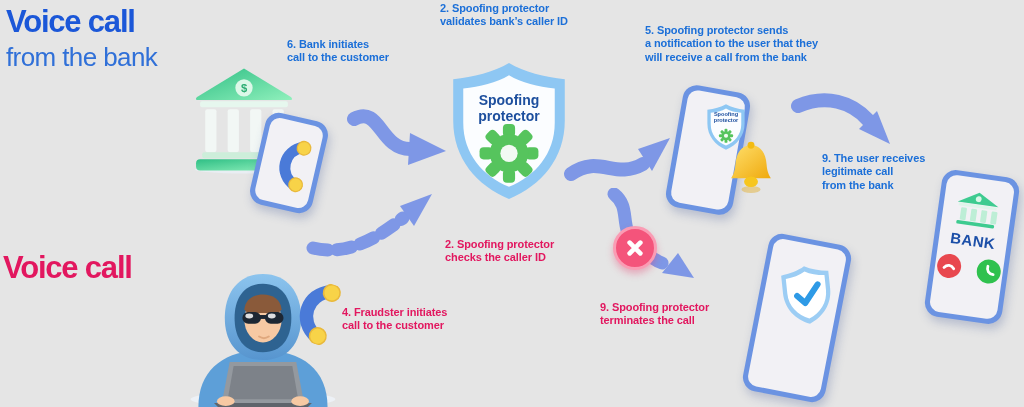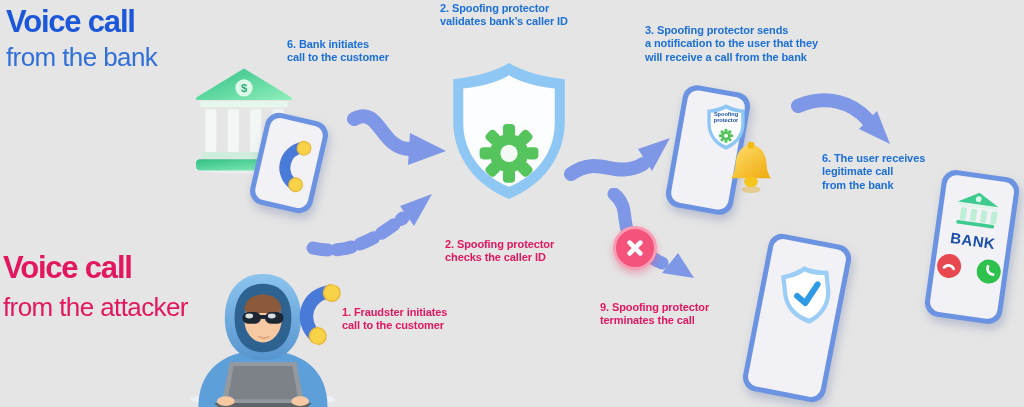--- a/index.html
+++ b/index.html
@@ -51,34 +51,33 @@
       <linearGradient id="hoodGrad" x1="0" y1="0" x2="0" y2="1">
         <stop offset="0" stop-color="#8cc4ee"></stop>
           <stop offset="1" stop-color="#5795cf"></stop>
       </linearGradient>
     </defs>
   </svg>
 
   <div class="abs title t-blue" style="left:6px;top:6px">Voice call</div>
   <div class="abs subtitle t-blue-light" style="left:6px;top:44px">from the bank</div>
   <div class="abs title t-pink" style="left:3px;top:252px">Voice call</div>
-  <div class="abs subtitle t-pink" style="left:3px;top:294px">from the attacker</div>
 
   <div class="abs step s-blue" style="left:287px;top:38px">6. Bank initiates
 call to the customer</div>
   <div class="abs step s-blue" style="left:440px;top:2px">2. Spoofing protector
 validates bank’s caller ID</div>
-  <div class="abs step s-blue" style="left:645px;top:24px">3. Spoofing protector sends
+  <div class="abs step s-blue" style="left:645px;top:24px">5. Spoofing protector sends
 a notification to the user that they
 will receive a call from the bank</div>
-  <div class="abs step s-blue" style="left:822px;top:152px">6. The user receives
+  <div class="abs step s-blue" style="left:822px;top:152px">9. The user receives
 legitimate call
 from the bank</div>
 
-  <div class="abs step s-pink" style="left:342px;top:306px">1. Fraudster initiates
+  <div class="abs step s-pink" style="left:342px;top:306px">4. Fraudster initiates
 call to the customer</div>
   <div class="abs step s-pink" style="left:445px;top:238px">2. Spoofing protector
 checks the caller ID</div>
   <div class="abs step s-pink" style="left:600px;top:301px">9. Spoofing protector
 terminates the call</div>
 
   <svg class="abs" style="left:193px;top:66px" width="102" height="108" viewBox="0 0 100 105">
     <ellipse cx="50" cy="101" rx="48" ry="4" fill="#e9eef3"></ellipse>
     <path d="M50,2 L96,30 Q99,33 94,33 L6,33 Q1,33 4,30 Z" fill="url(#bankGrad)"></path>
     <circle cx="50" cy="21" r="8.5" fill="#dcf8e8"></circle>
@@ -121,20 +120,22 @@
           <rect x="-6" y="-29" width="12" height="13" rx="4" transform="rotate(135)"></rect>
           <rect x="-6" y="-29" width="12" height="13" rx="4" transform="rotate(180)"></rect>
           <rect x="-6" y="-29" width="12" height="13" rx="4" transform="rotate(225)"></rect>
           <rect x="-6" y="-29" width="12" height="13" rx="4" transform="rotate(270)"></rect>
           <rect x="-6" y="-29" width="12" height="13" rx="4" transform="rotate(315)"></rect>
         </g>
         <circle r="19" fill="#56c45d"></circle>
         <circle r="8.5" fill="#f2faf3"></circle>
       </g>
     </svg>
+    <div class="shield-label big-shield-label">Spoofing
+protector</div>
   </div>
 
   <svg class="abs" style="left:563px;top:122px" width="125" height="68" viewBox="0 0 125 68">
     <path d="M8,52 C36,32 52,58 80,42" fill="none" stroke="#7e97e6" stroke-width="14" stroke-linecap="round"></path>
     <polygon points="89,49 75,27 107,16" fill="#7e97e6"></polygon>
   </svg>
 
   <div class="phone" style="left:674px;top:88px;width:68px;height:124px;transform:rotate(10deg)">
     <div class="screen"></div>
   </div>

